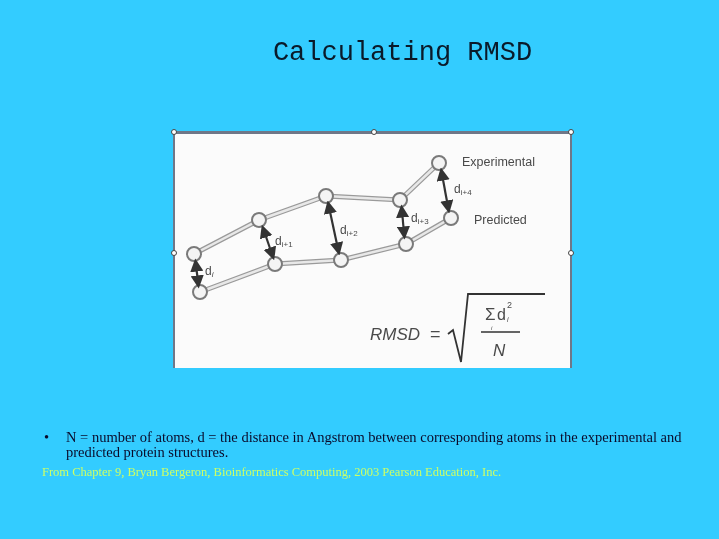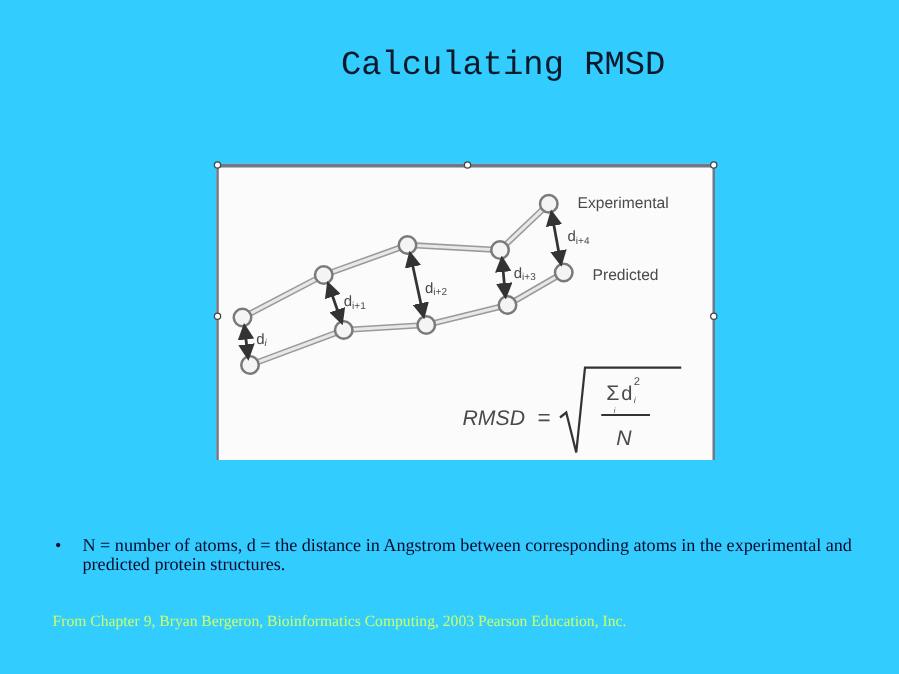--- a/index.html
+++ b/index.html
@@ -73,21 +73,21 @@
     .bullet-row {
       display: flex;
     }
     .bullet-dot {
       width: 22px;
       flex: 0 0 22px;
     }
     .citation {
       position: absolute;
       left: 42px;
-      top: 490px;
+      top: 465px;
       font-size: 12.5px;
       color: #ccff66;
       font-family: "Liberation Serif", serif;
     }
   </style>
 </head>
 <body>
 
 <div class="slide-title">Calculating RMSD</div>
 

